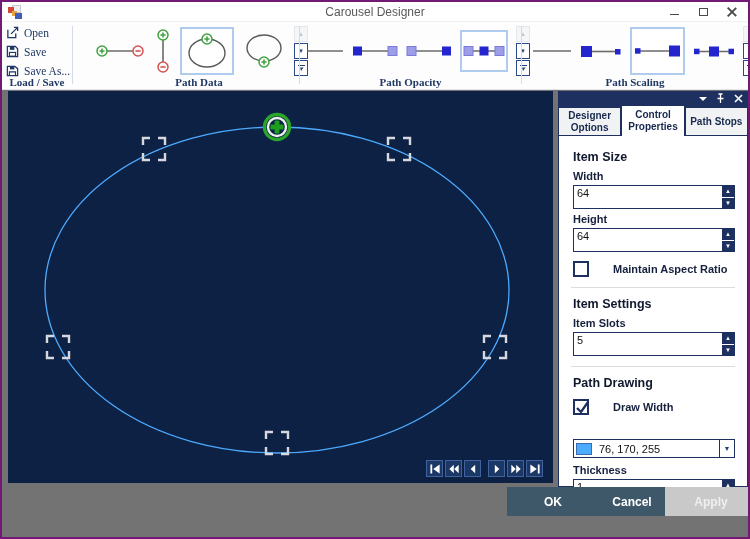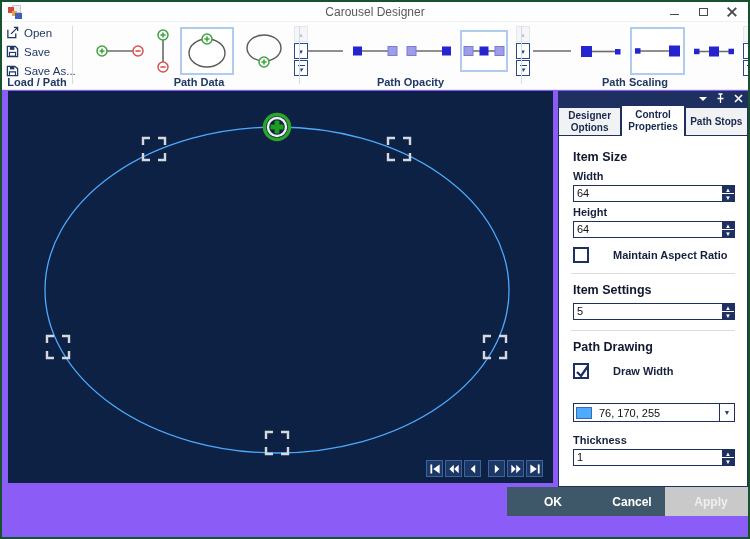--- a/index.html
+++ b/index.html
@@ -1,40 +1,40 @@
 <!DOCTYPE html>
 <html><head>
 <meta charset="utf-8">
 <style>
   html,body{margin:0;padding:0;background:#888;}
   *{box-sizing:border-box;}
   .window{
-    position:relative;width:750px;height:539px;background:#8b5cf6;
-    border:2px solid #14532d;overflow:hidden;
+    position:relative;width:750px;height:539px;background:#737373;
+    border:2px solid #701a75;overflow:hidden;
     font-family:"Liberation Sans",sans-serif;color:#1f3864;padding-left:20px;
   }
   
   .titlebar{position:absolute;left:0;top:0;width:746px;height:20px;background:#fff;border-bottom:1px solid #f0f0f0;}
   .app-icon{position:absolute;left:6px;top:3px;width:15px;height:15px;}
   .app-icon i{position:absolute;display:block;}
   .app-icon .sq-gray{left:4px;top:0;width:9px;height:8px;border:1px solid #c4c9d2;background:#eef0f4;}
   .app-icon .sq-red{left:0;top:2px;width:6px;height:6px;background:#d14836;}
   .app-icon .sq-orange{left:4px;top:6px;width:5px;height:5px;background:#e8a33d;}
   .app-icon .sq-blue{left:7px;top:8px;width:7px;height:6px;background:#3f5fbf;}
   .title-text{position:absolute;left:0;right:0;top:3px;text-align:center;font-size:12px;color:#5a5a5a;}
   .win-controls{position:absolute;right:4px;top:0;height:20px;display:flex;align-items:center;gap:17px;padding-right:6px;}
   .win-btn{width:12px;height:12px;display:flex;align-items:center;justify-content:center;cursor:pointer;}
   .glyph-min{width:9px;height:0;border-top:1.6px solid #4a4a4a;margin-top:5px;}
   .glyph-max{width:9px;height:8px;border:1.2px solid #4a4a4a;background:#fff;}
   .glyph-close{position:relative;width:10px;height:10px;}
   .glyph-close:before,.glyph-close:after{content:"";position:absolute;left:4px;top:-1px;width:1.6px;height:12px;background:#4a4a4a;}
   .glyph-close:before{transform:rotate(45deg);}
   .glyph-close:after{transform:rotate(-45deg);}
   
-  .ribbon{position:absolute;left:0;top:20px;width:746px;height:68px;background:#fdfdfe;border-bottom:1px solid #e2e6ec;}
+  .ribbon{position:absolute;left:0;top:20px;width:746px;height:68px;background:#fdfdfe;border-bottom:1px solid #e2e6ec;font-family:Liberation Serif, serif;}
   .rgroup{position:absolute;top:0;height:68px;}
   .rgroup-label{position:absolute;left:0;right:0;bottom:2px;text-align:center;font-size:11px;font-weight:bold;color:#1f3864;}
   .rsep{position:absolute;top:4px;height:58px;width:1px;background:#d4dbe6;}
   .g-loadsave{left:0;width:70px;}
   .ls-item{display:flex;align-items:center;gap:5px;height:17px;margin:2px 0 0 4px;font-size:11.5px;color:#1f3864;cursor:pointer;white-space:nowrap;}
   .ls-item svg{flex:0 0 auto;}
   .gallery{position:absolute;top:4px;height:50px;display:flex;align-items:center;}
   .gitem{display:flex;align-items:center;justify-content:center;cursor:pointer;}
   .gitem.selected{border:2px solid #AFCBEE;background:#fff;}
   .galbar{width:14px;display:flex;flex-direction:column;cursor:pointer;}
@@ -53,32 +53,32 @@
   .panel{position:absolute;left:556px;top:89px;width:190px;height:396px;}
   .panel-header{position:absolute;left:0;top:0;right:0;height:15px;background:#1E3060;display:flex;align-items:center;justify-content:flex-end;gap:9px;padding-right:5px;}
   .ph-icon{display:flex;align-items:center;justify-content:center;cursor:pointer;height:11px;}
   .chev{width:0;height:0;border-left:4px solid transparent;border-right:4px solid transparent;border-top:4.5px solid #fff;}
   .panel-tabs{position:absolute;left:0;top:15px;right:0;height:30px;background:#1E3060;display:flex;gap:2px;padding:2px 1px 0 1px;}
   .ptab{flex:1;background:#f1f2f4;color:#17294e;font-size:10px;font-weight:bold;line-height:1.15;text-align:center;display:flex;align-items:center;justify-content:center;padding:2px 1px;cursor:pointer;border-bottom:1px solid #1E3060;}
   .ptab.active{background:#fff;border-bottom:1px solid #fff;margin-top:-2px;}
   .panel-body{position:absolute;left:0;top:45px;right:0;bottom:0;background:#fff;border:1px solid #1E3060;border-top:none;padding:14px 12px 0 14px;}
   .sec-heading{font-size:12.5px;font-weight:bold;color:#10182e;margin:0 0 6px 0;}
   .fld-label{font-size:11px;font-weight:bold;color:#15203d;margin:4px 0 3px 0;}
-  .spinfield{position:relative;height:17px;border:1px solid #1E3060;background:#fff;margin-bottom:0;text-align:center;}
+  .spinfield{position:relative;height:24px;border:1px solid #1E3060;background:#fff;margin-bottom:0;text-align:center;}
   .spinfield .val{position:absolute;left:3px;top:1px;font-size:11px;color:#111;}
   .spinner{position:absolute;right:0;top:0;bottom:0;width:13px;background:#1E3060;border-left:1px solid #fff;display:flex;flex-direction:column;}
   .spinner span{flex:1;display:flex;align-items:center;justify-content:center;color:#fff;font-size:6px;line-height:6px;cursor:pointer;}
   .spinner span:first-child{border-bottom:1px solid #fff;}
   .chk-row{display:flex;align-items:center;gap:24px;margin:9px 0 6px 0;cursor:pointer;}
   .chk-box{width:16px;height:16px;border:2px solid #1E3060;background:#fff;position:relative;flex:0 0 auto;}
   .chk-box svg{position:absolute;left:-1px;top:-2px;display:none;}
   .chk-box.checked svg{display:block;}
   .chk-label{font-size:11px;font-weight:bold;color:#15203d;}
   .hsep{height:1px;background:#dcdcdc;margin:10px 0 9px -2px;}
-  .colorcombo{height:19px;border:1px solid #1E3060;display:flex;align-items:center;margin:4px 0 12px 0;cursor:pointer;}
+  .colorcombo{height:19px;border:1px solid #1E3060;display:flex;align-items:center;margin:4px 0 6px 0;cursor:pointer;}
   .swatch{width:16px;height:12px;margin-left:2px;border:1px solid #3a6bb0;background:#4CAAFF;flex:0 0 auto;}
   .colorcombo .cval{flex:1;font-size:11px;color:#111;padding-left:7px;}
   .dd-btn{width:15px;align-self:stretch;border-left:1px solid #1E3060;display:flex;align-items:center;justify-content:center;font-size:7px;color:#24407c;background:#fff;}
   
   .footer-btn{position:absolute;top:485px;width:92px;height:29px;border:none;font-family:"Liberation Sans",sans-serif;font-size:12px;font-weight:bold;display:flex;align-items:center;justify-content:center;cursor:pointer;}
   .btn-ok{left:505px;background:#3F5869;color:#fff;}
   .btn-cancel{left:584px;background:#3F5869;color:#fff;}
   .btn-apply{left:663px;background:#C9C9C9;color:#EFEFEF;cursor:default;}
   svg{display:block;}
 </style>
@@ -128,21 +128,21 @@
         <span>Save</span>
       </div>
       <div class="ls-item">
         <svg width="13" height="13" viewBox="0 0 14 14">
           <path d="M1.5,2.5 H9.5 L12.5,5 V12.5 H1.5 Z" fill="none" stroke="#1f3864" stroke-width="1.4"></path>
           <rect x="4.2" y="3" width="4.8" height="2.8" fill="#1f3864"></rect>
           <path d="M3.7,12.5 V8.5 H10.2 V12.5" fill="none" stroke="#1f3864" stroke-width="1.2"></path>
         </svg>
         <span>Save As...</span>
       </div>
-      <div class="rgroup-label">Load / Path</div>
+      <div class="rgroup-label">Load / Save</div>
     </div>
     <div class="rsep" style="left:70px;"></div>
 
     <div class="rgroup" style="left:84px;width:226px;">
       <div class="gallery" style="left:8px;gap:9px;">
         <div class="gitem">
           <svg width="52" height="16" viewBox="0 0 52 16">
             <line x1="8" y1="8" x2="44" y2="8" stroke="#6a6a6a" stroke-width="1.6"></line>
             <circle cx="8" cy="8" r="5" fill="#fff" stroke="#3FA33F" stroke-width="1.5"></circle>
             <path d="M5.4,8 H10.6 M8,5.4 V10.6" stroke="#3FA33F" stroke-width="1.6"></path>
@@ -383,20 +383,21 @@
       <div class="chk-row">
         <span class="chk-box">
           
         </span>
         <span class="chk-label">Maintain Aspect Ratio</span>
       </div>
 
       <div class="hsep"></div>
 
       <div class="sec-heading">Item Settings</div>
+      <div class="fld-label">Item Slots</div>
       <div class="spinfield">
         <span class="val">5</span>
         <span class="spinner">
           <span>▲</span>
           <span>▼</span>
         </span>
       </div>
 
       <div class="hsep"></div>
 

